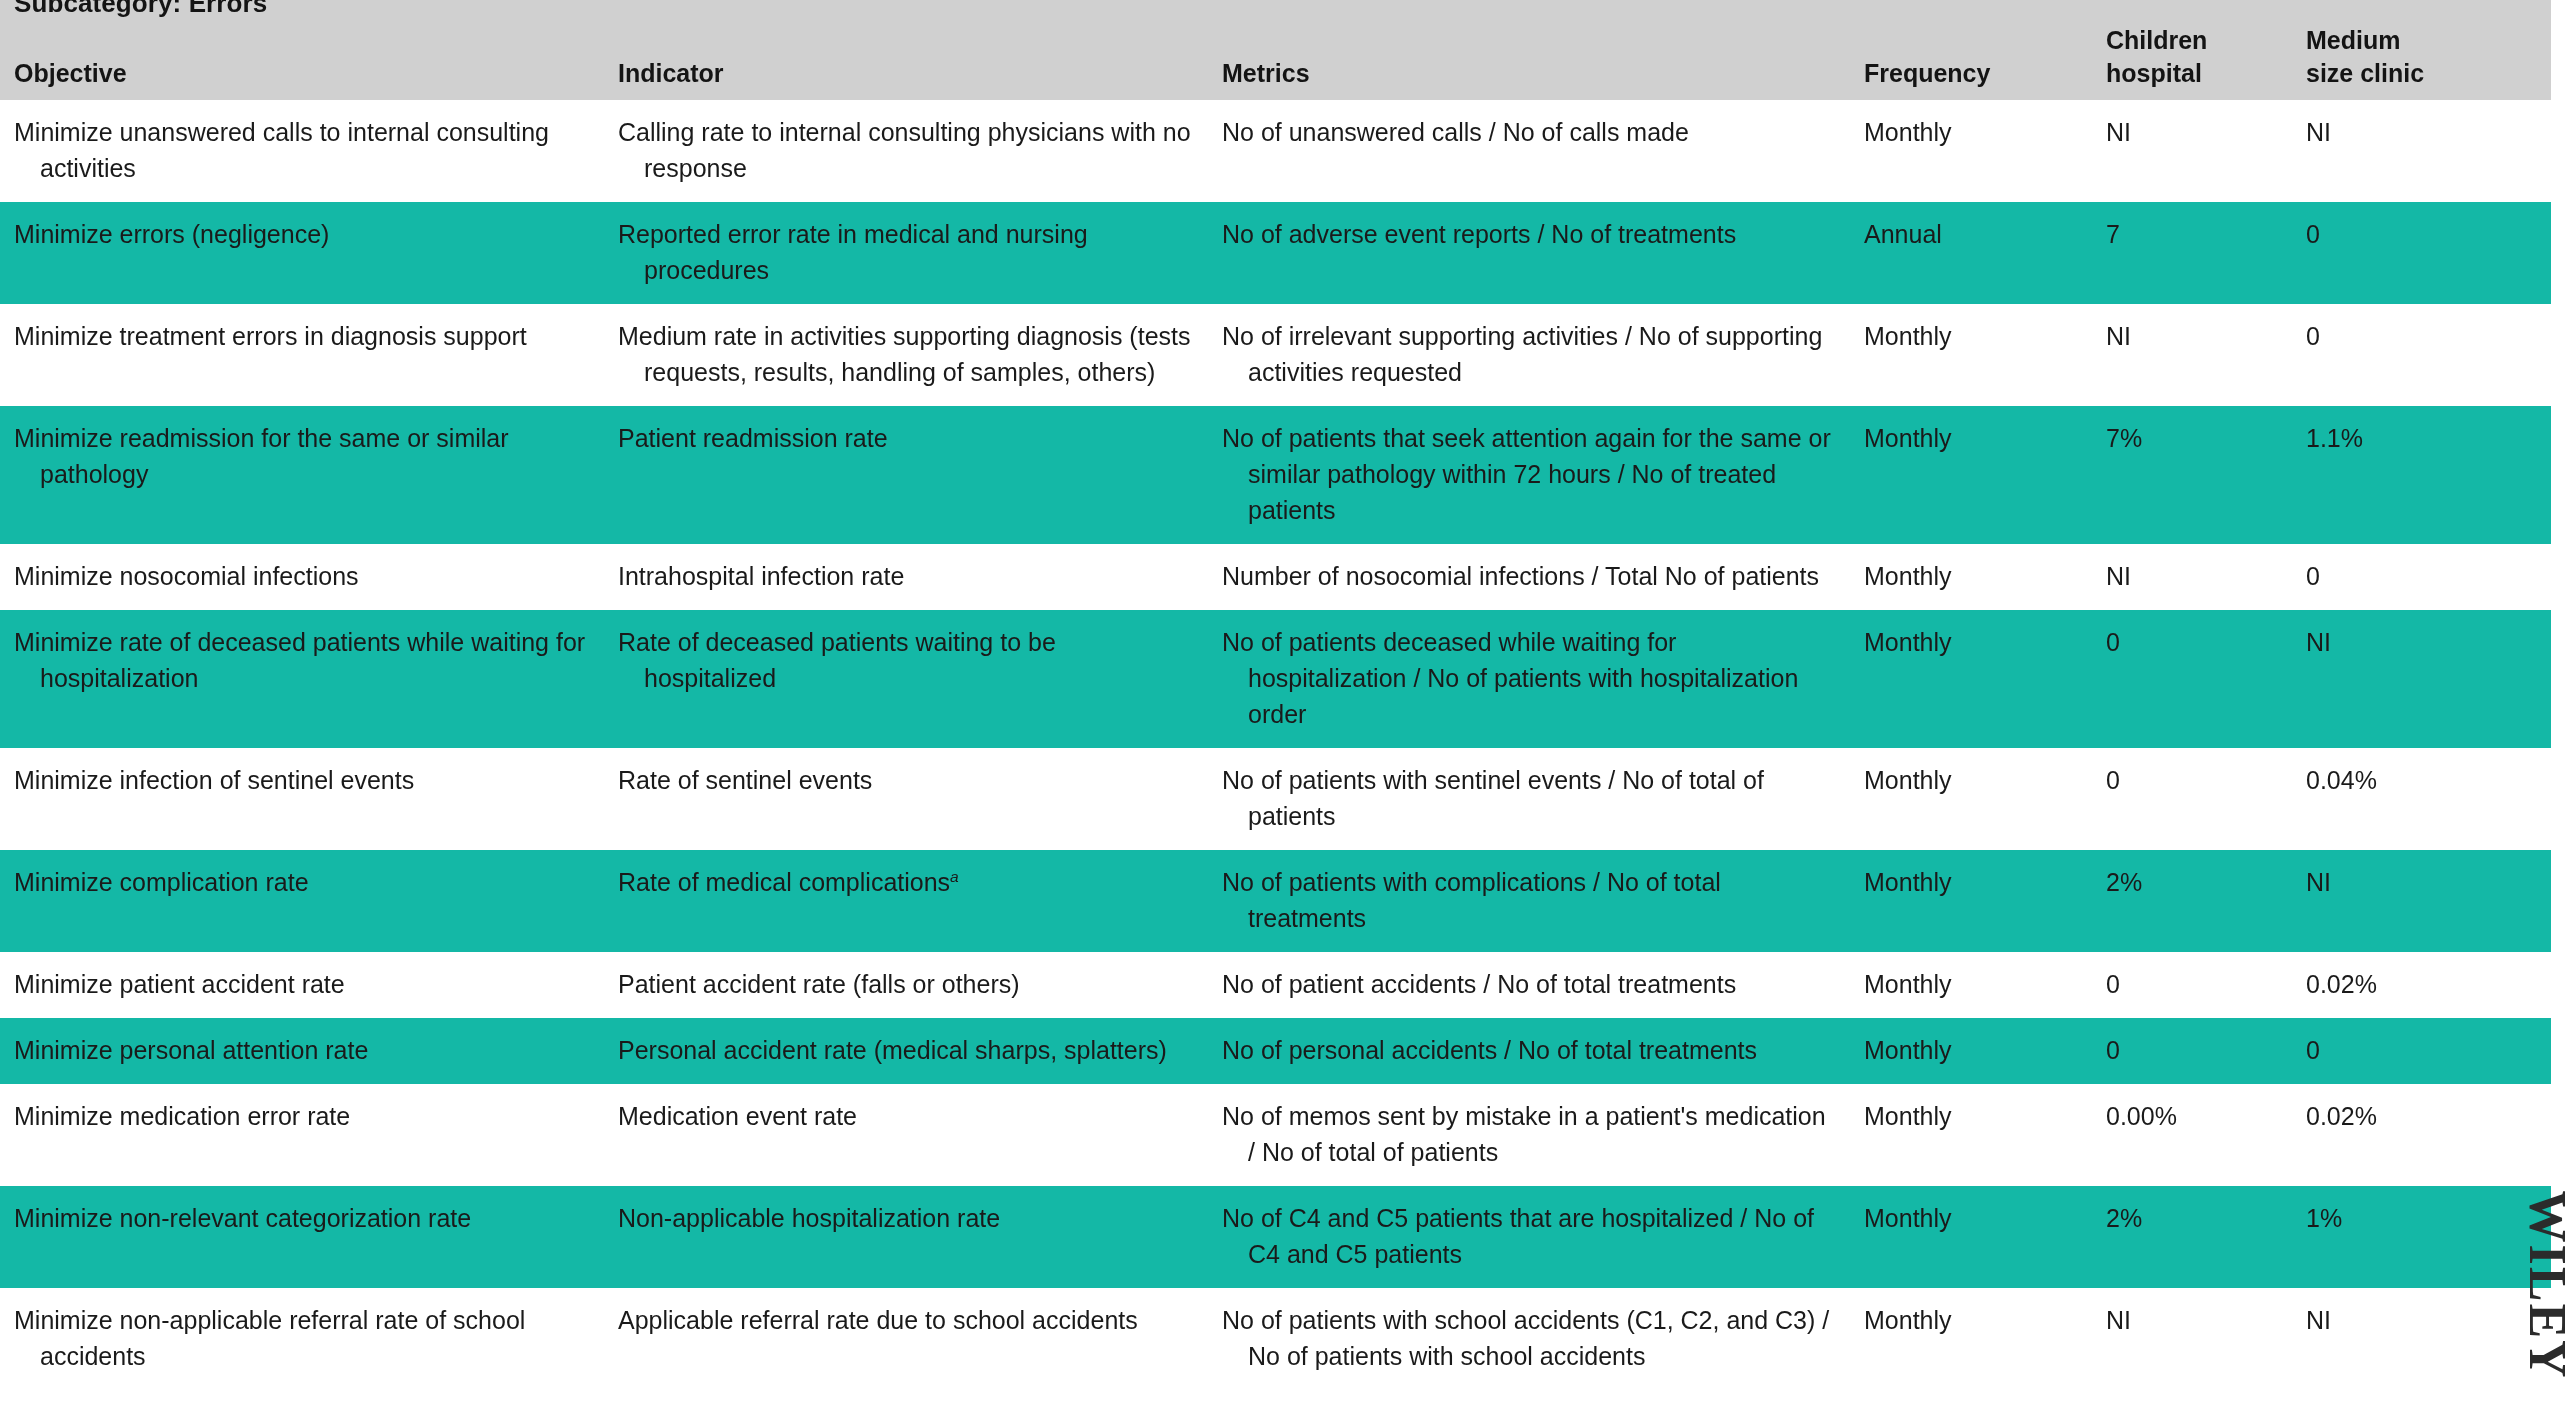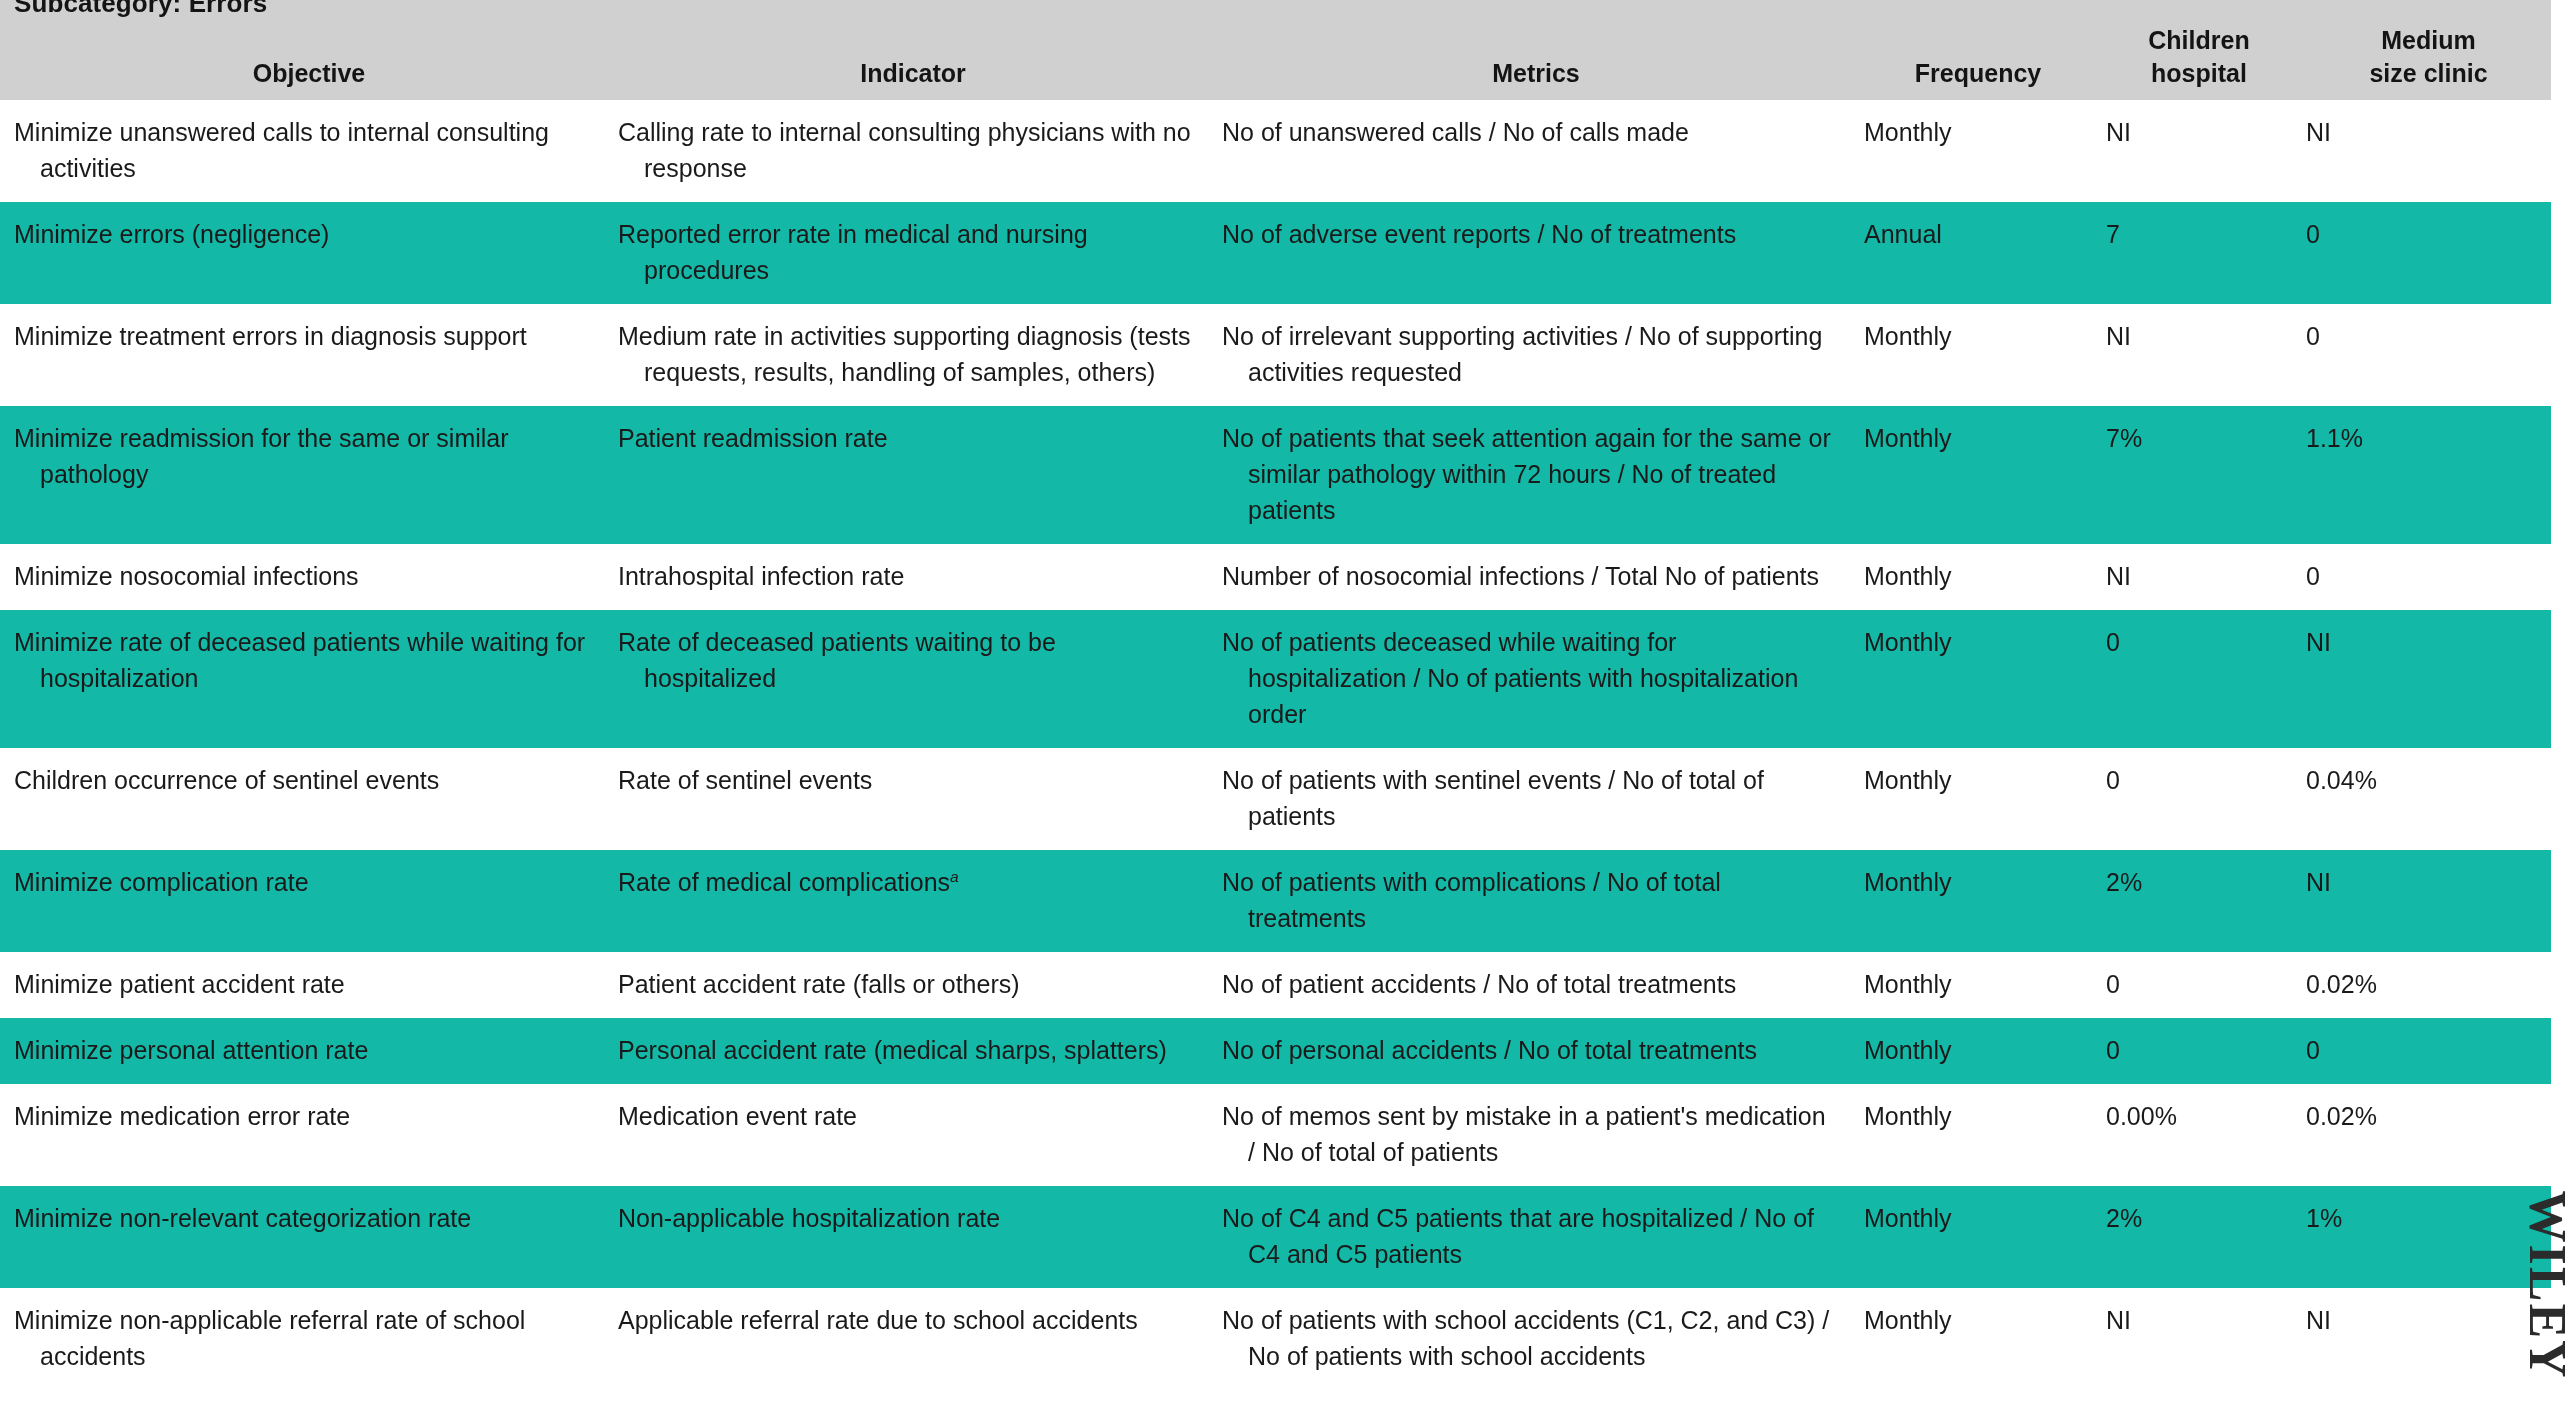--- a/index.html
+++ b/index.html
@@ -56,21 +56,21 @@
   }
   table.kpi col.c-obj    { width: 604px; }
   table.kpi col.c-ind    { width: 604px; }
   table.kpi col.c-met    { width: 642px; }
   table.kpi col.c-freq   { width: 242px; }
   table.kpi col.c-child  { width: 200px; }
   table.kpi col.c-clinic { width: 259px; }
 
   thead th {
     background: #d0d0d0;
-    text-align: center;
+    text-align: left;
     vertical-align: bottom;
     font-size: 25px;
     font-weight: bold;
     line-height: 33px;
     color: #141414;
     padding: 0 0 10px 0;
     height: 66px;
     box-sizing: border-box;
   }
   thead th .hdr-inner {
@@ -300,21 +300,21 @@
           </td>
           <td class="val-cell">
             <span class="wrap">0</span>
           </td>
           <td class="val-cell">
             <span class="wrap">NI</span>
           </td>
         </tr>
         <tr class="plain">
           <td class="text-cell">
-            <span class="wrap">Children occurrence of sentinel events</span>
+            <span class="wrap">Minimize infection of sentinel events</span>
           </td>
           <td class="text-cell">
             <span class="wrap">Rate of sentinel events</span>
           </td>
           <td class="text-cell">
             <span class="wrap">No of patients with sentinel events / No of total of patients</span>
           </td>
           <td class="val-cell">
             <span class="wrap">Monthly</span>
           </td>

